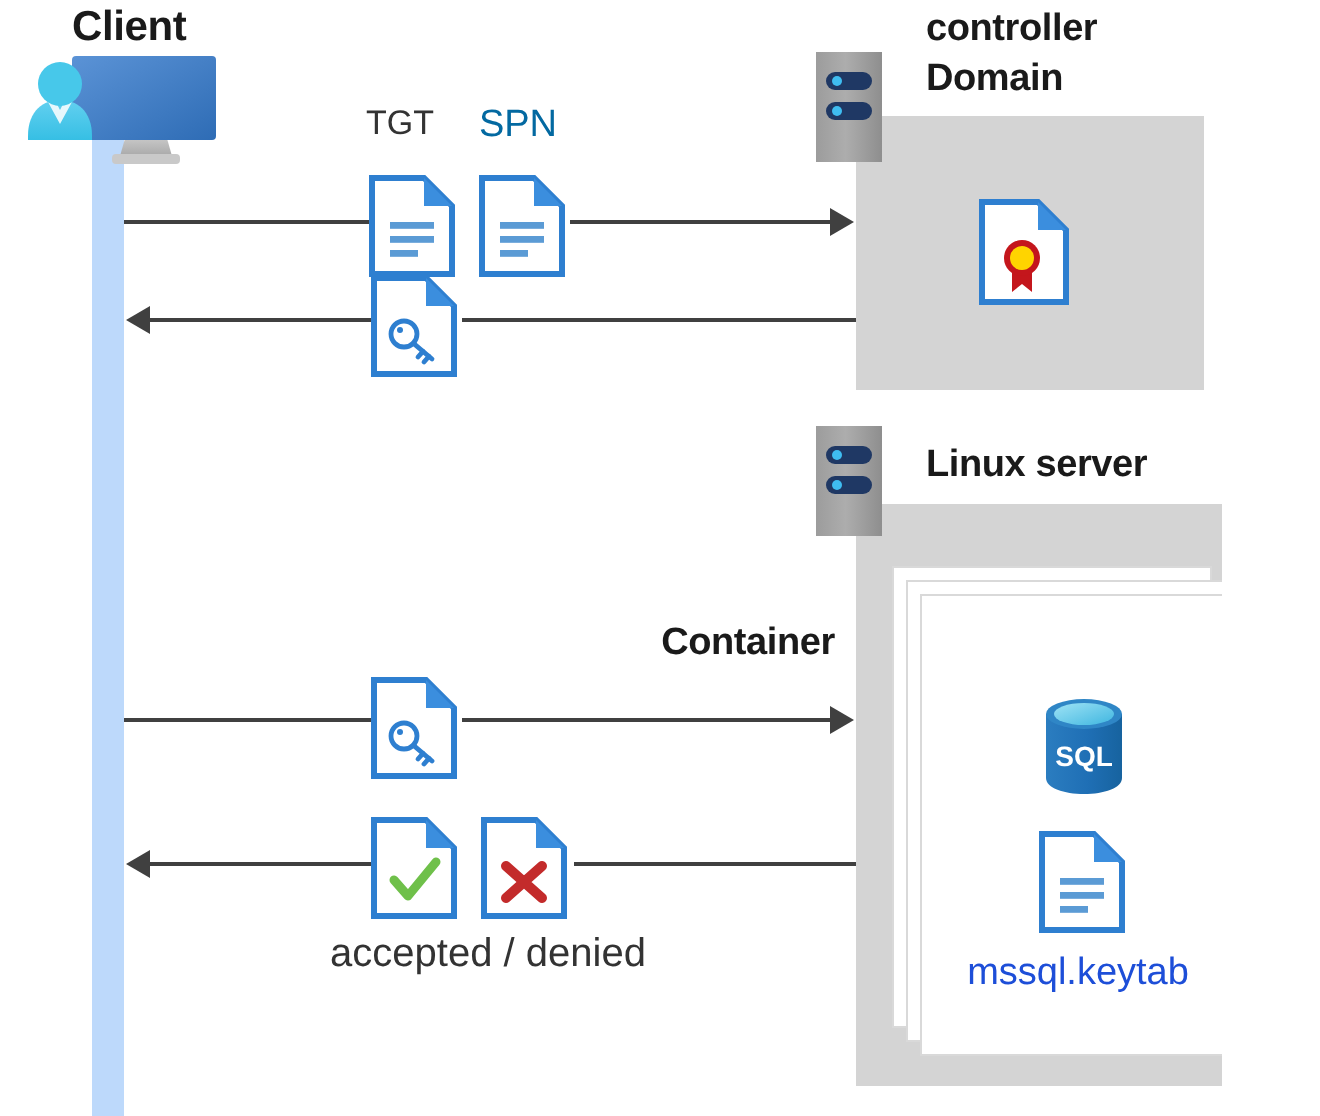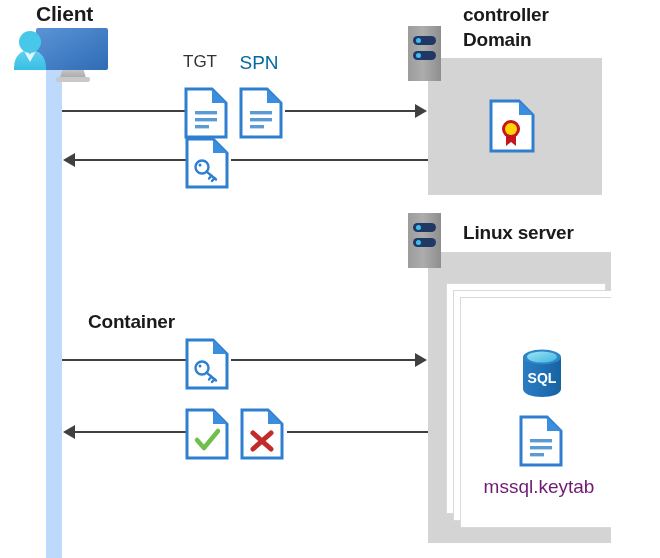--- a/index.html
+++ b/index.html
@@ -36,21 +36,21 @@
     line-height: 25px;
     width: 190px;
   }
   #linux-title {
     left: 463px; top: 222px;
     font-size: 19px;
   }
   #container-title {
     left: 0; top: 311px;
     width: 660px;
-    text-align: left;
+    text-align: center;
     font-size: 19px;
     pointer-events: none;
   }
   #container-title span { margin-left: 88px; }
 
   
   #lifeline {
     left: 46px; top: 62px;
     width: 16px; height: 496px;
     background: #bdd9fb;
@@ -120,21 +120,21 @@
     width: 280px;
     text-align: center;
     font-size: 20px;
     color: #333333;
   }
   #keytab-label {
     left: 460px; top: 476px;
     width: 158px;
     text-align: center;
     font-size: 19px;
-    color: #701a75;
+    color: #1d4ed8;
   }
   #tgt-label { left: 176px; top: 52px; width: 48px; }
   #spn-label { left: 233px; top: 52px; width: 52px; }
 </style>
 </head>
 <body>
 
 <div id="canvas">
 
   <div class="abs" id="lifeline"></div>
@@ -328,14 +328,15 @@
   </div>
 
   <div class="abs" style="left:240px; top:408px;">
     <svg width="44" height="52" viewBox="0 0 44 52">
       <path d="M2 2 L28 2 L42 16 L42 50 L2 50 Z" fill="#ffffff" stroke="#2e7fd0" stroke-width="3"></path>
       <path d="M28 2 L42 16 L28 16 Z" fill="#3b8ede"></path>
       <path d="M13 25 L31 41 M31 25 L13 41" fill="none" stroke="#c32b2b" stroke-width="5" stroke-linecap="round"></path>
     </svg>
   </div>
 
+  <div class="abs" id="accepted-denied">accepted / denied</div>
 
 </div>
 
 </body></html>

